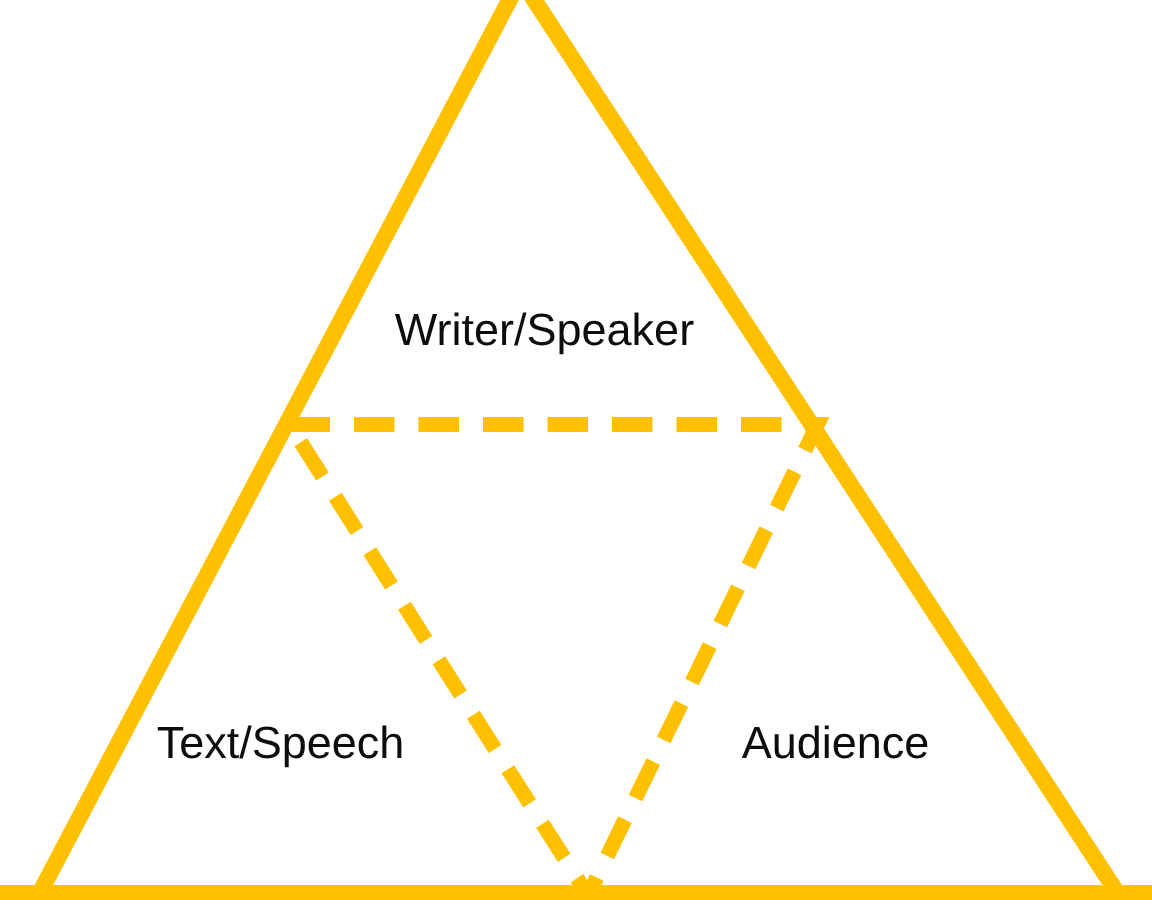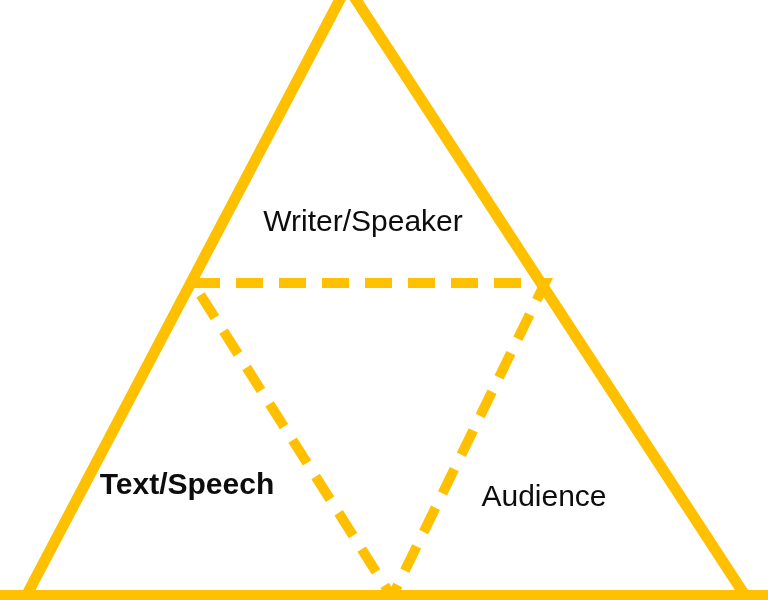--- a/index.html
+++ b/index.html
@@ -29,22 +29,22 @@
     position: absolute;
     transform: translate(-50%, -50%);
     font-size: 30px;
     line-height: 1;
     color: #0d0d0d;
     white-space: nowrap;
     letter-spacing: 0px;
   }
   .label-top        { left: 363px; top: 221px; }
   .label-center     { left: 388px; top: 388px; }
-  .label-bottom-left  { left: 187px; top: 484px; font-weight: bold; }
-  .label-bottom-right { left: 544px; top: 496px; }
+  .label-bottom-left  { left: 187px; top: 496px; }
+  .label-bottom-right { left: 557px; top: 496px; }
 </style>
 </head>
 <body>
 
 <div class="stage">
 
   <svg width="768" height="600" viewBox="0 0 768 600">
 
     <line x1="0" y1="595" x2="768" y2="595" stroke-width="10" fill="none" stroke="#FFC000"></line>
 

